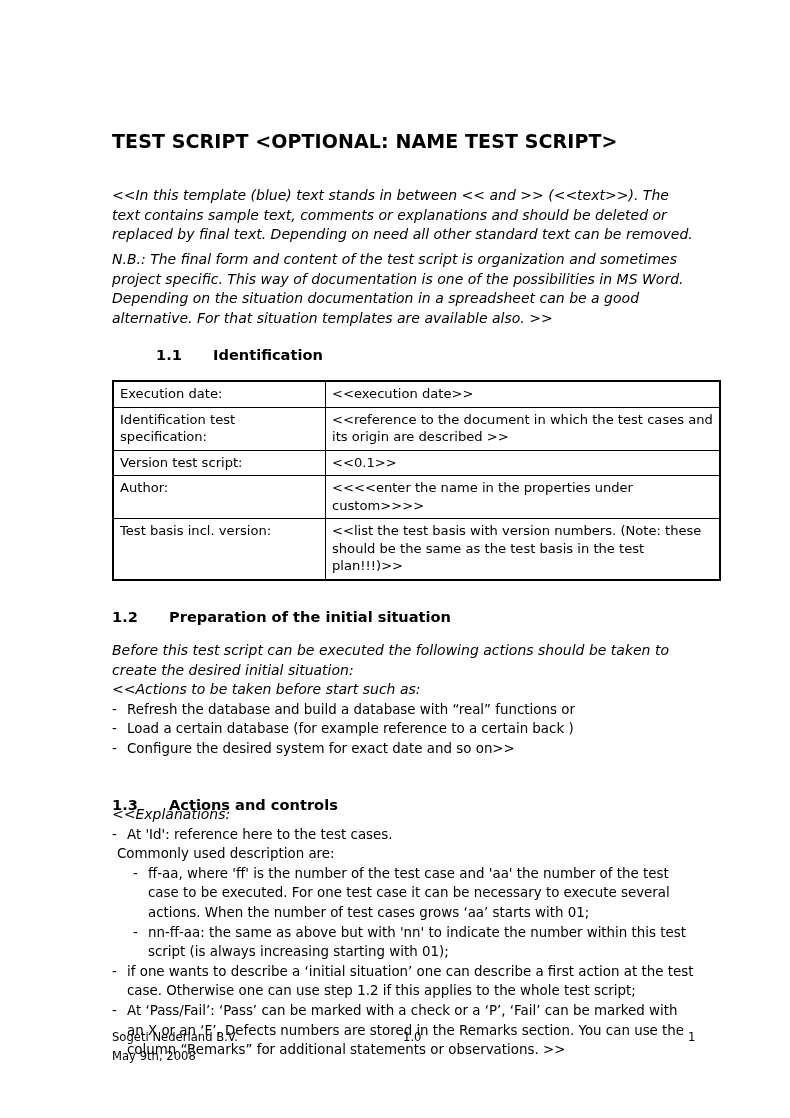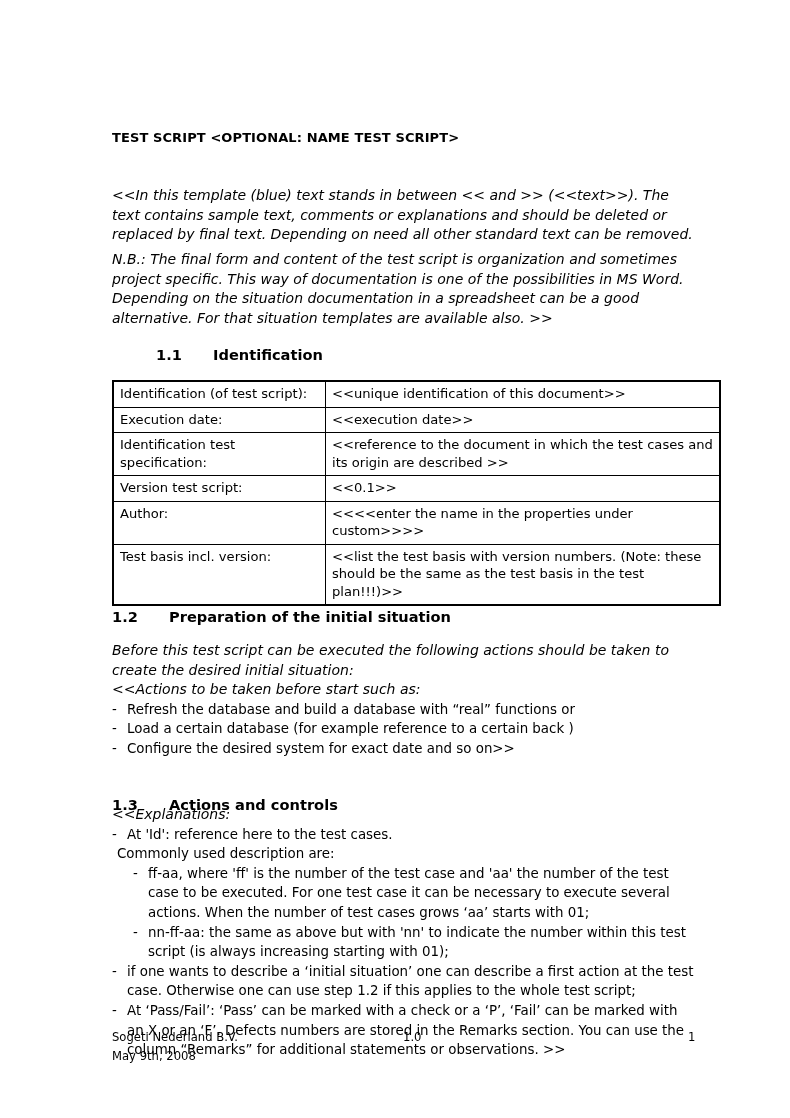--- a/index.html
+++ b/index.html
@@ -18,21 +18,21 @@
     background: #ffffff;
     overflow: hidden;
     box-sizing: border-box;
   }
 
   
   .doc-title {
     position: absolute;
     left: 112px;
     top: 130px;
-    font-size: 13px;
+    font-size: 19px;
     font-weight: bold;
     letter-spacing: 0.1px;
     white-space: nowrap;
   }
 
   
   .para {
     font-size: 14px;
     line-height: 19.6px;
     text-align: left;
@@ -146,24 +146,20 @@
 
   <div class="block para" style="top:250px;">N.B.: The final form and content of the test script is organization and sometimes project specific. This way of documentation is one of the possibilities in MS Word. Depending on the situation documentation in a spreadsheet can be a good alternative. For that situation templates are available also. &gt;&gt;</div>
 
   <div class="heading" style="top:346px;margin-left:44px;">
     <span class="num">1.1</span><span>Identification</span>
   </div>
 
   <table class="id-table">
     <tbody>
       <tr>
-        <td class="lbl">Identification (of test script):</td>
-        <td>&lt;&lt;unique identification of this document&gt;&gt;</td>
-      </tr>
-      <tr>
         <td class="lbl">Execution date:</td>
         <td>&lt;&lt;execution date&gt;&gt;</td>
       </tr>
       <tr>
         <td class="lbl">Identification test specification:</td>
         <td>&lt;&lt;reference to the document in which the test cases and its origin are described &gt;&gt;</td>
       </tr>
       <tr>
         <td class="lbl">Version test script:</td>
         <td>&lt;&lt;0.1&gt;&gt;</td>

